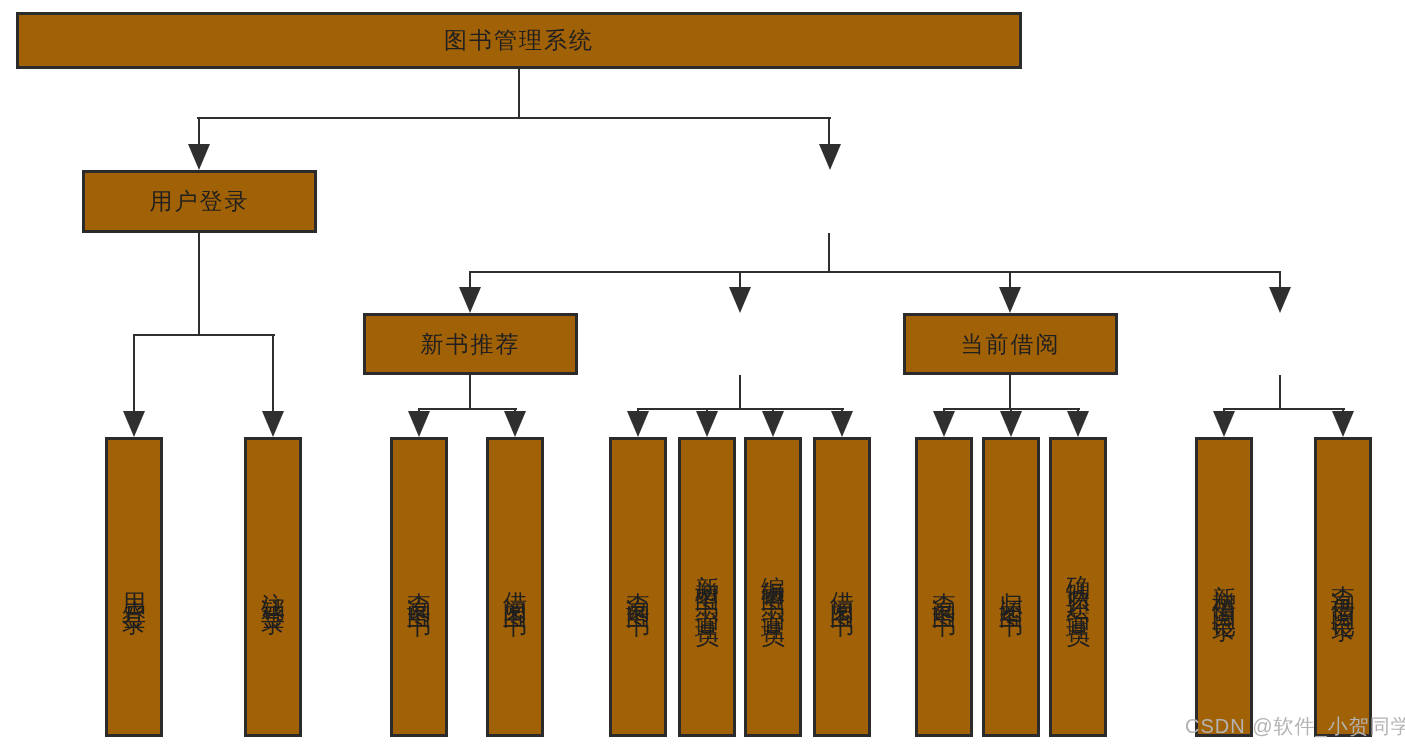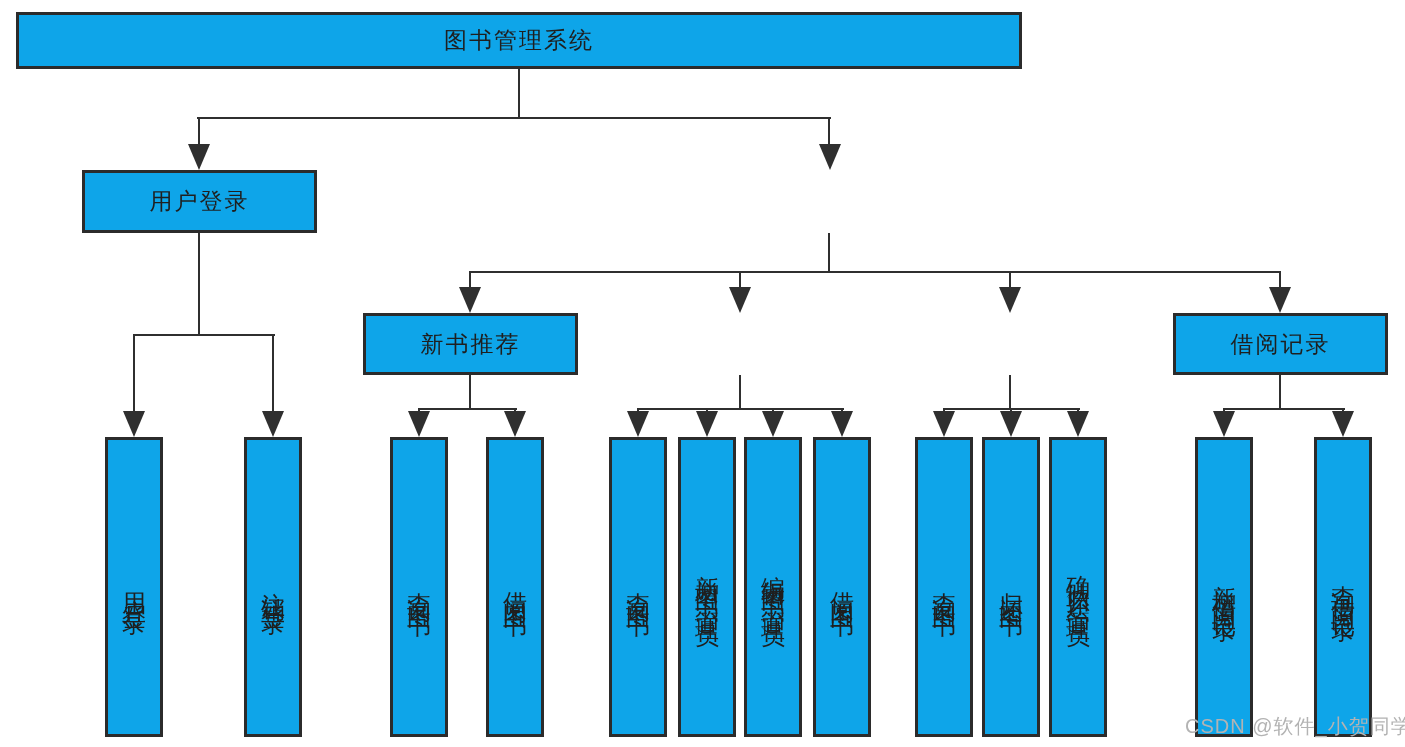--- a/index.html
+++ b/index.html
@@ -3,21 +3,21 @@
 <meta charset="utf-8">
 <style>
   html, body { margin:0; padding:0; background:#ffffff; }
   #canvas {
     position:relative; width:1405px; height:747px;
     background:#ffffff; overflow:hidden;
     font-family:"Liberation Sans", sans-serif; color:#1f1f1f;
   }
   .box {
     position:absolute; box-sizing:border-box;
-    border:3px solid #2b2b2b; background:#0ea5e9;
+    border:3px solid #2b2b2b; background:#a16207;
     display:flex; align-items:center; justify-content:center;
   }
   .hbox span { font-size:23px; letter-spacing:2px; white-space:nowrap; }
   .vbox span {
     writing-mode:vertical-rl; text-orientation:mixed;
     font-size:24px; letter-spacing:7px; line-height:1; white-space:nowrap;
   }
   .vline { position:absolute; width:2px; background:#2f2f2f; }
   .hline { position:absolute; height:2px; background:#2f2f2f; }
   .arrow {
@@ -64,22 +64,22 @@
   <div class="vline" style="left:1009px;top:272px;height:18px;"></div>
   <div class="vline" style="left:1279px;top:272px;height:18px;"></div>
   <div class="arrow" style="left:459px;top:287px;"></div>
   <div class="arrow" style="left:729px;top:287px;"></div>
   <div class="arrow" style="left:999px;top:287px;"></div>
   <div class="arrow" style="left:1269px;top:287px;"></div>
 
   <div class="box hbox" style="left:363px;top:313px;width:215px;height:62px;">
     <span>新书推荐</span>
   </div>
-  <div class="box hbox" style="left:1173px;top:313px;width:215px;height:62px;">
-    <span>借阅记录</span>
+  <div class="box hbox" style="left:903px;top:313px;width:215px;height:62px;">
+    <span>当前借阅</span>
   </div>
 
   <div class="vline" style="left:469px;top:375px;height:35px;"></div>
   <div class="vline" style="left:739px;top:375px;height:35px;"></div>
   <div class="vline" style="left:1009px;top:375px;height:35px;"></div>
   <div class="vline" style="left:1279px;top:375px;height:35px;"></div>
 
   <div class="hline" style="left:418px;top:408px;width:99px;"></div>
   <div class="hline" style="left:637px;top:408px;width:207px;"></div>
   <div class="hline" style="left:943px;top:408px;width:137px;"></div>

